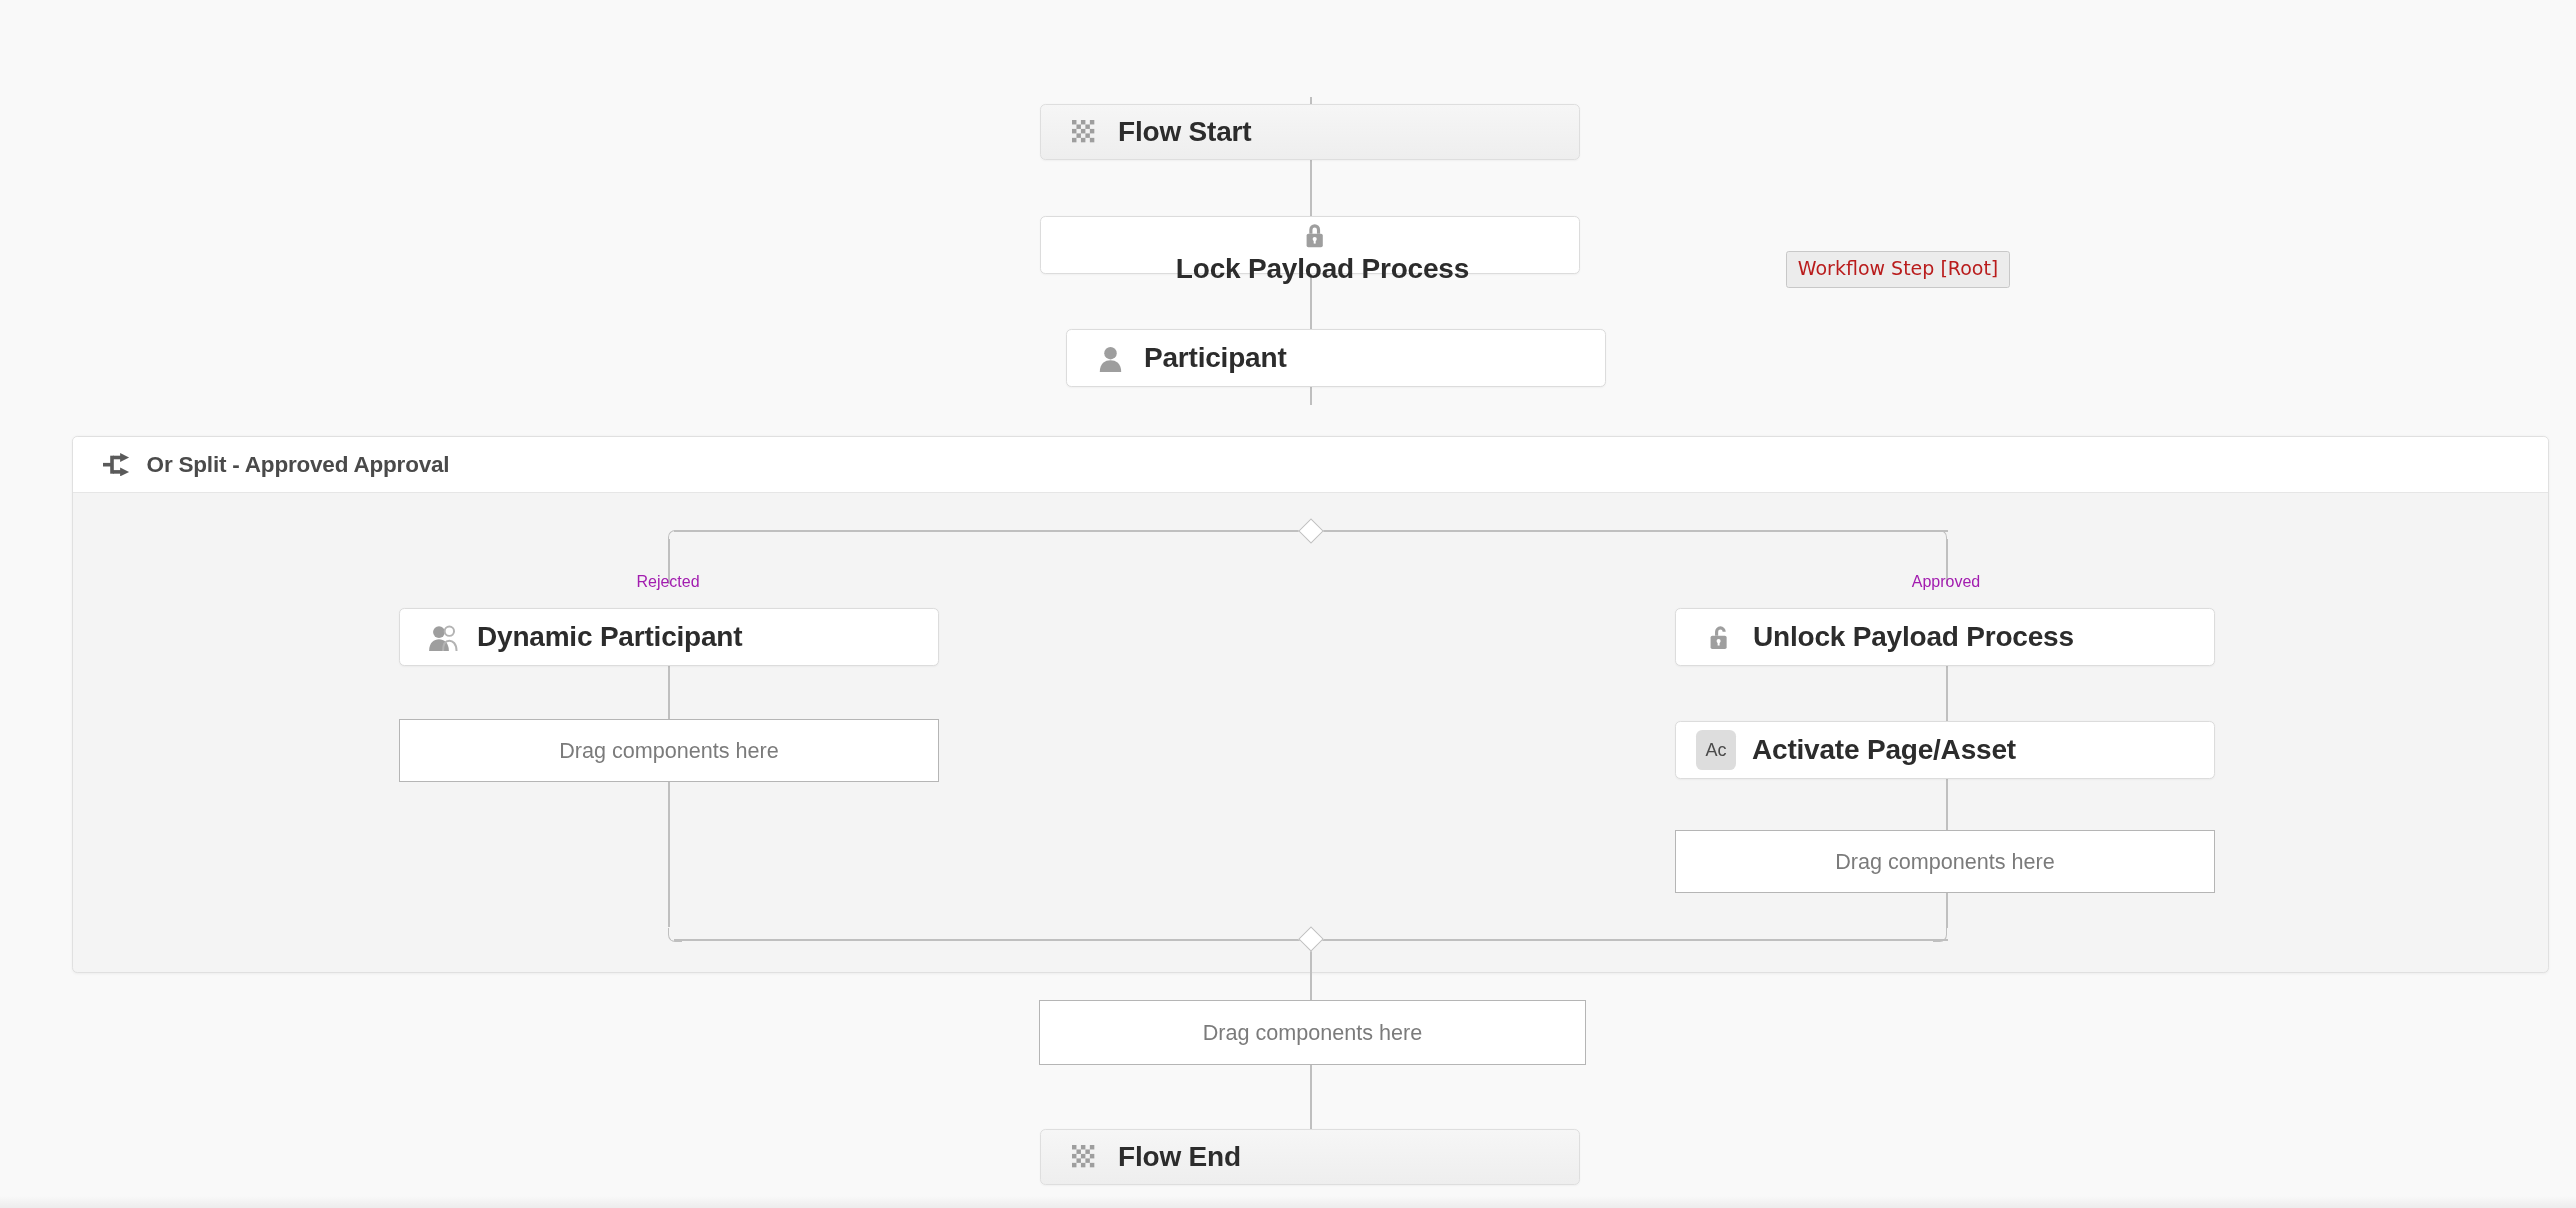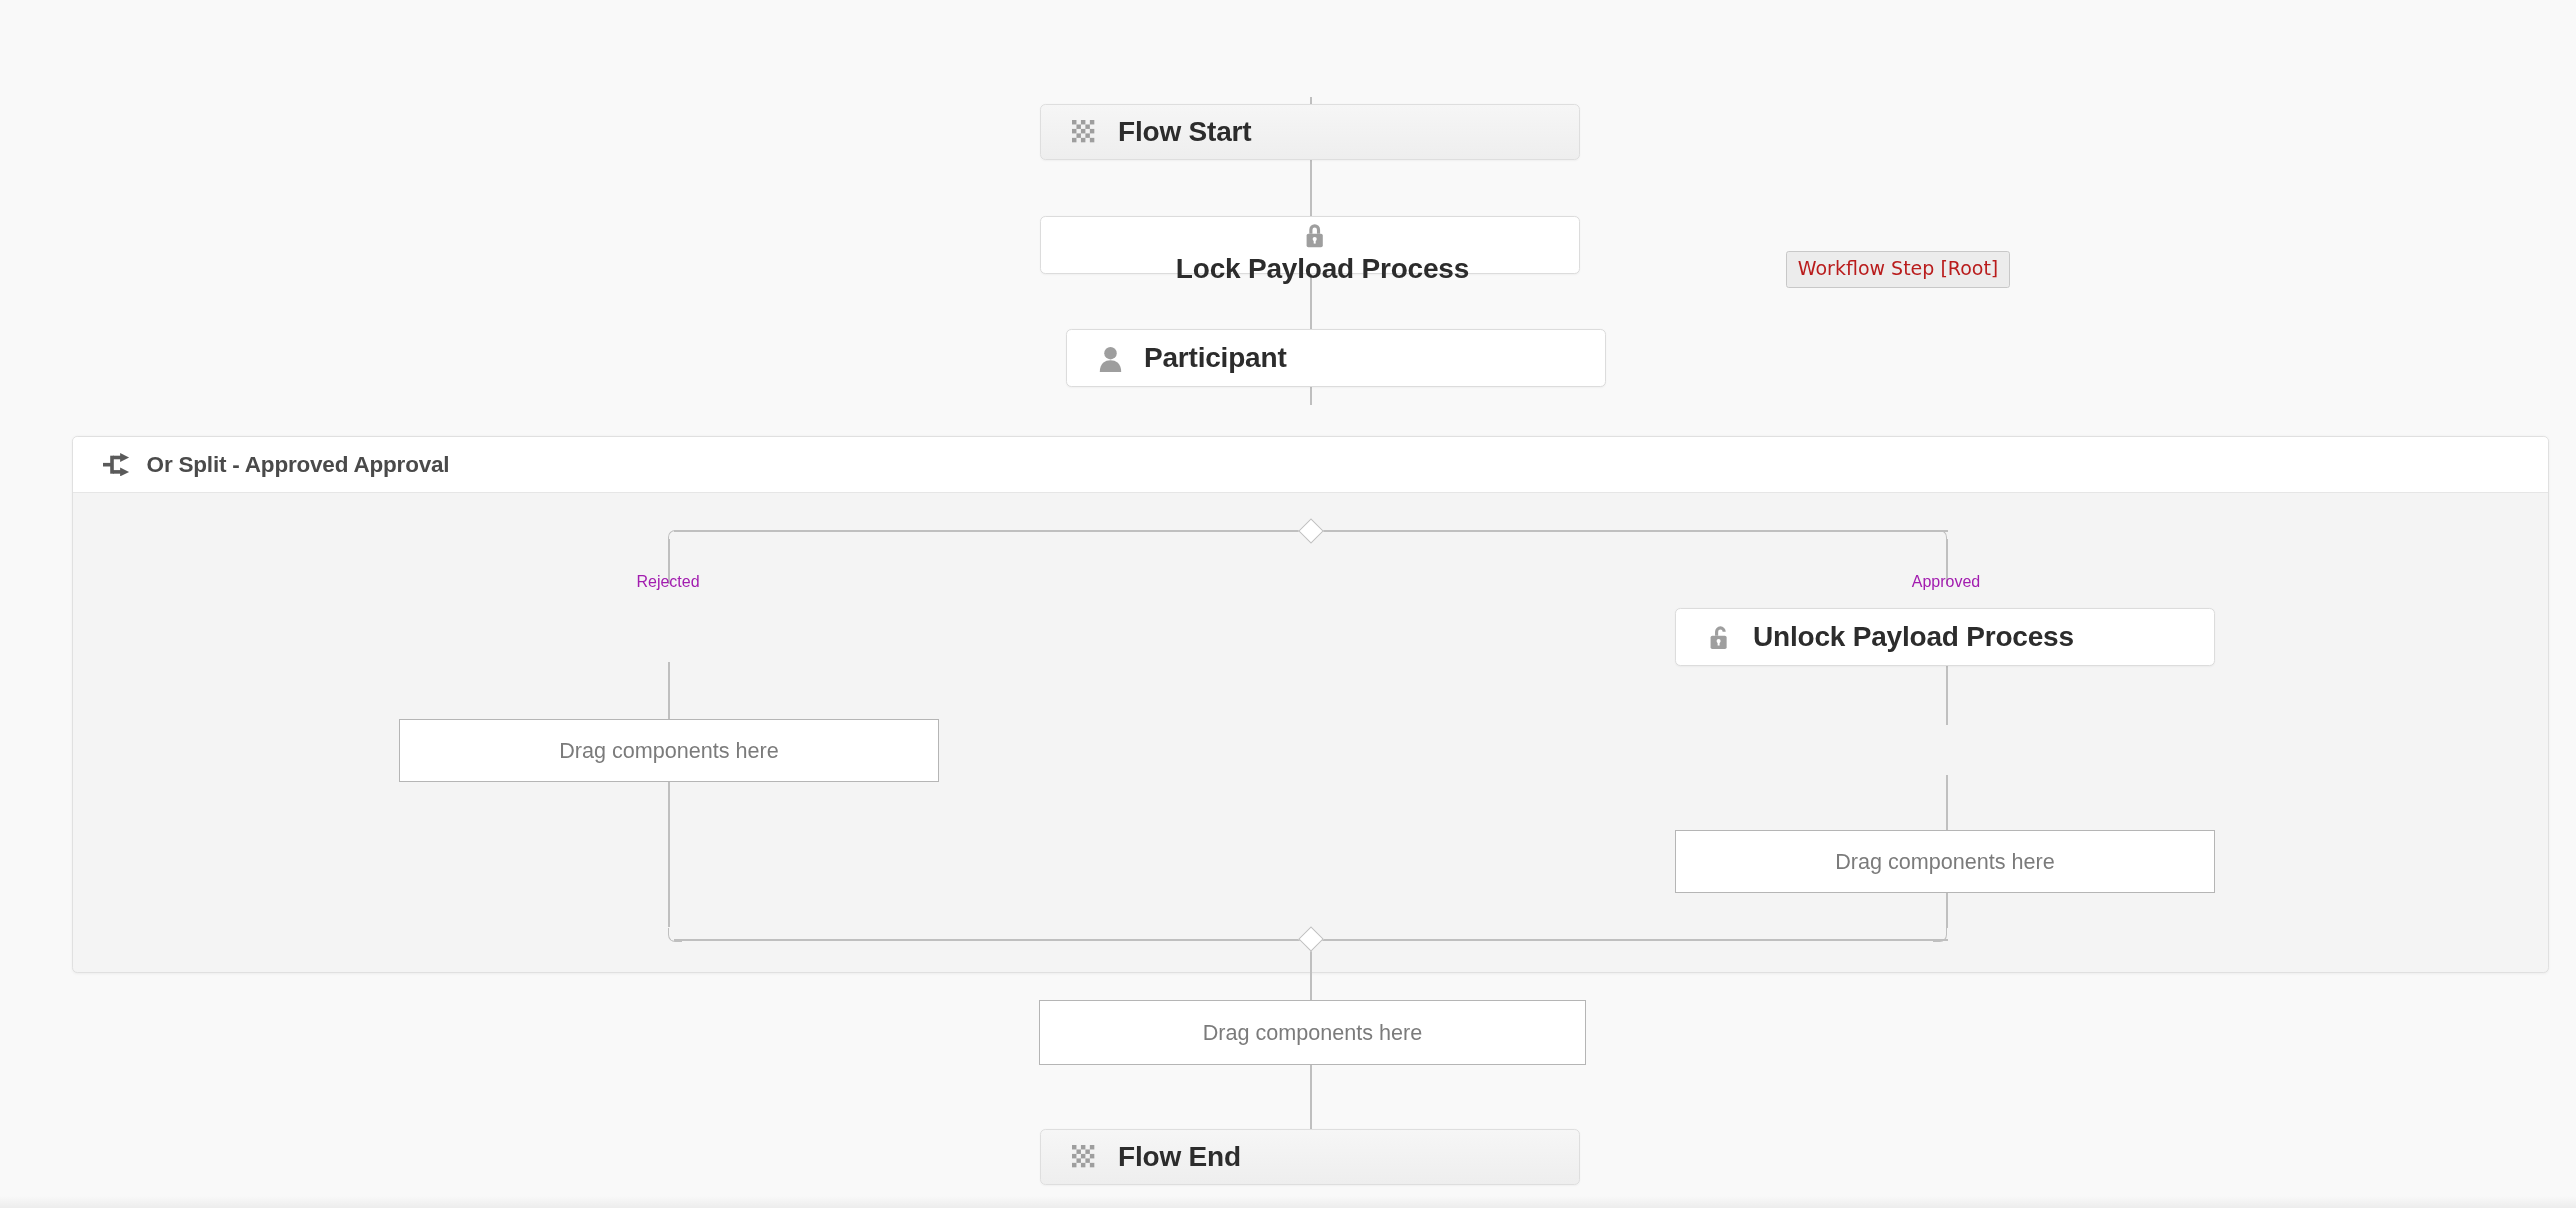--- a/index.html
+++ b/index.html
@@ -260,20 +260,31 @@
 
   <div class="elbow" style="left:1933px; top:530px; width:14.4px; height:14.4px;
               border-width:1.8px 1.8px 0 0; border-top-right-radius:7.2px;"></div>
   <div class="vline" style="left:1946px; top:539px; height:45px;"></div>
 
   <div class="diamond" style="left:1302px; top:522px;"></div>
 
   <div class="branch-label" style="left:578px; top:573px; width:180px;">Rejected</div>
   <div class="branch-label" style="left:1856px; top:573px; width:180px;">Approved</div>
 
+  <div class="step" style="left:399px; top:608px; width:540px; height:58px;">
+    <span class="step-icon">
+      <svg width="29" height="27" viewBox="0 0 32 30">
+        <circle cx="11" cy="9" r="6.6" fill="#9e9e9e"></circle>
+        <path d="M0 30 C0 20.8 5.5 17 11 17 C16.5 17 22 20.8 22 30 Z" fill="#9e9e9e"></path>
+        <circle cx="22.5" cy="8" r="5.2" fill="none" stroke="#b3b3b3" stroke-width="2.2"></circle>
+        <path d="M15.5 30 C15.5 21.5 19 18.6 22.5 18.6 C26 18.6 30.5 21.5 30.5 30" fill="none" stroke="#b3b3b3" stroke-width="2.2"></path>
+      </svg>
+    </span>
+    <span class="step-label">Dynamic Participant</span>
+  </div>
 
   <div class="vline" style="left:668px; top:662px; height:63px;"></div>
 
   <div class="dropzone" style="left:399px; top:719px; width:540px; height:63px;">
     <span class="dropzone-label">Drag components here</span>
   </div>
 
   <div class="vline" style="left:668px; top:778px; height:149px;"></div>
 
   <div class="step" style="left:1675px; top:608px; width:540px; height:58px;text-align:right;">
@@ -283,20 +294,24 @@
         <rect x="4" y="13" width="18" height="15" rx="2" fill="#9e9e9e"></rect>
         <circle cx="13" cy="19" r="2.3" fill="#ffffff"></circle>
         <rect x="11.9" y="19" width="2.2" height="5" fill="#ffffff"></rect>
       </svg>
     </span>
     <span class="step-label">Unlock Payload Process</span>
   </div>
 
   <div class="vline" style="left:1946px; top:662px; height:63px;"></div>
 
+  <div class="step" style="left:1675px; top:721px; width:540px; height:58px; padding-left:20px;">
+    <span class="badge-icon">Ac</span>
+    <span class="step-label">Activate Page/Asset</span>
+  </div>
 
   <div class="vline" style="left:1946px; top:775px; height:61px;"></div>
 
   <div class="dropzone" style="left:1675px; top:830px; width:540px; height:63px;">
     <span class="dropzone-label">Drag components here</span>
   </div>
 
   <div class="vline" style="left:1946px; top:890px; height:38px;"></div>
 
   <div class="hline" style="left:674px; top:939px; width:1274px;"></div>

